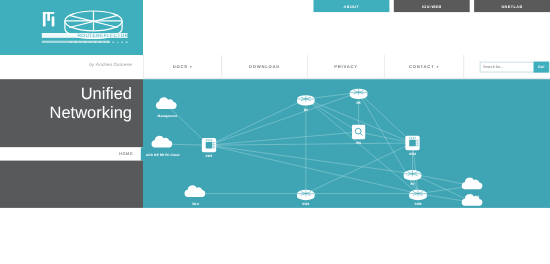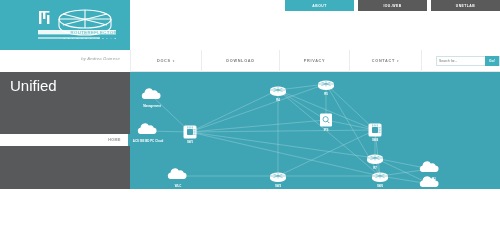--- a/index.html
+++ b/index.html
@@ -44,21 +44,21 @@
     font-size:3.4px; color:#9a9a9a; padding-left:2px;
     font-family:"Liberation Sans", sans-serif; background:transparent; }
   .gobtn { width:14px; height:10px; background:#3fafbd; color:#fff;
     font-size:3.4px; display:flex; align-items:center;
     justify-content:center; font-weight:bold; border:0; }
 
   
   .titlepanel { position:absolute; left:0; top:72px; width:130px; height:62px;
     background:#58595b; }
   .titletxt { position:absolute; right:10px; top:5px; width:110px;
-    text-align:left; color:#fff; font-size:15px; line-height:17px;
+    text-align:right; color:#fff; font-size:15px; line-height:17px;
     font-weight:300; }
   .crumbbar { position:absolute; left:0; top:134px; width:130px; height:12px;
     background:#fff; }
   .crumb { position:absolute; right:9px; top:4px; font-size:3.6px;
     color:#8d8d8d; font-weight:bold; letter-spacing:.5px; }
   .lowerpanel { position:absolute; left:0; top:146px; width:130px; height:43px;
     background:#58595b; }
 
   
   .canvas { position:absolute; left:130px; top:72px; width:370px;
@@ -121,20 +121,21 @@
     </div>
     <div class="searchwrap">
       <input type="text" placeholder="Search for..." style="">
       <button class="gobtn">Go!</button>
     </div>
   </div>
 
   <div class="titlepanel">
     <div class="titletxt">
       <div>Unified</div>
+      <div>Networking</div>
     </div>
   </div>
   <div class="crumbbar">
     <div class="crumb">HOME</div>
   </div>
   <div class="teal-edge"></div>
   <div class="lowerpanel"></div>
 
   <div class="canvas">
     <svg width="370" height="117" viewBox="0 0 370 117">

